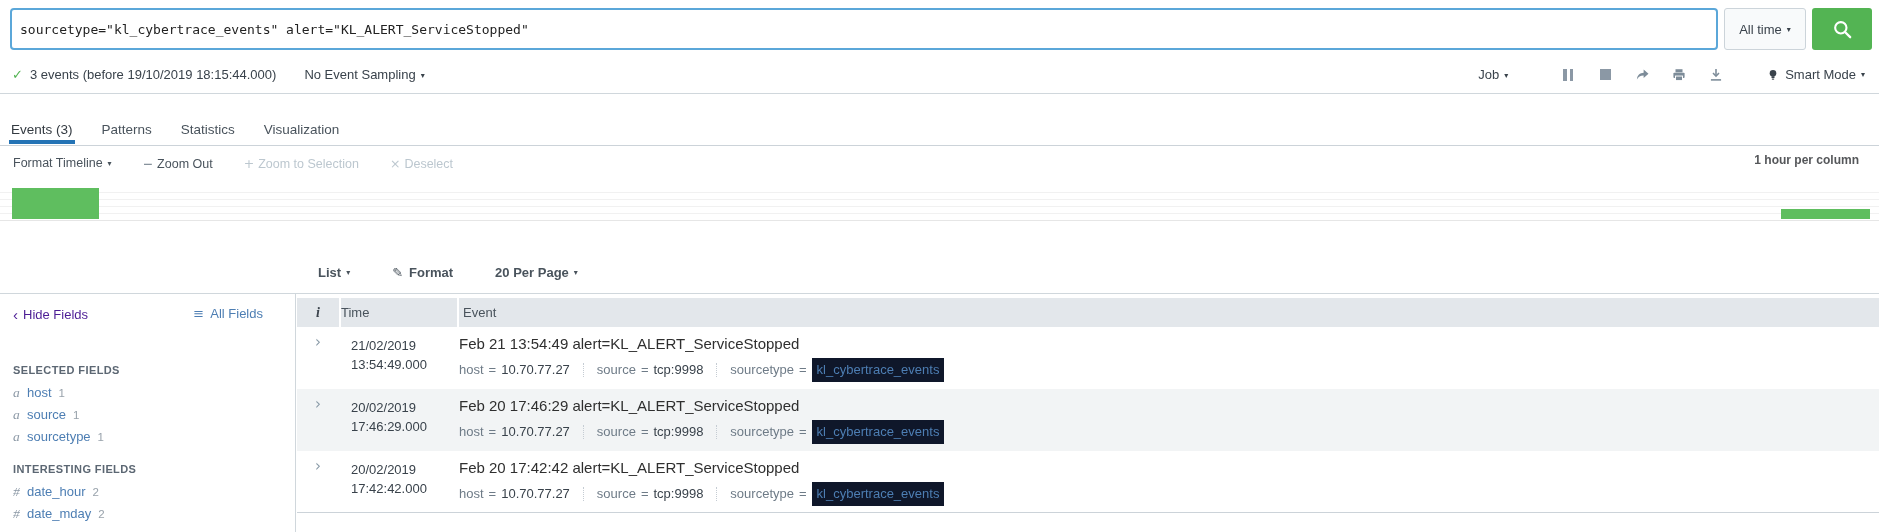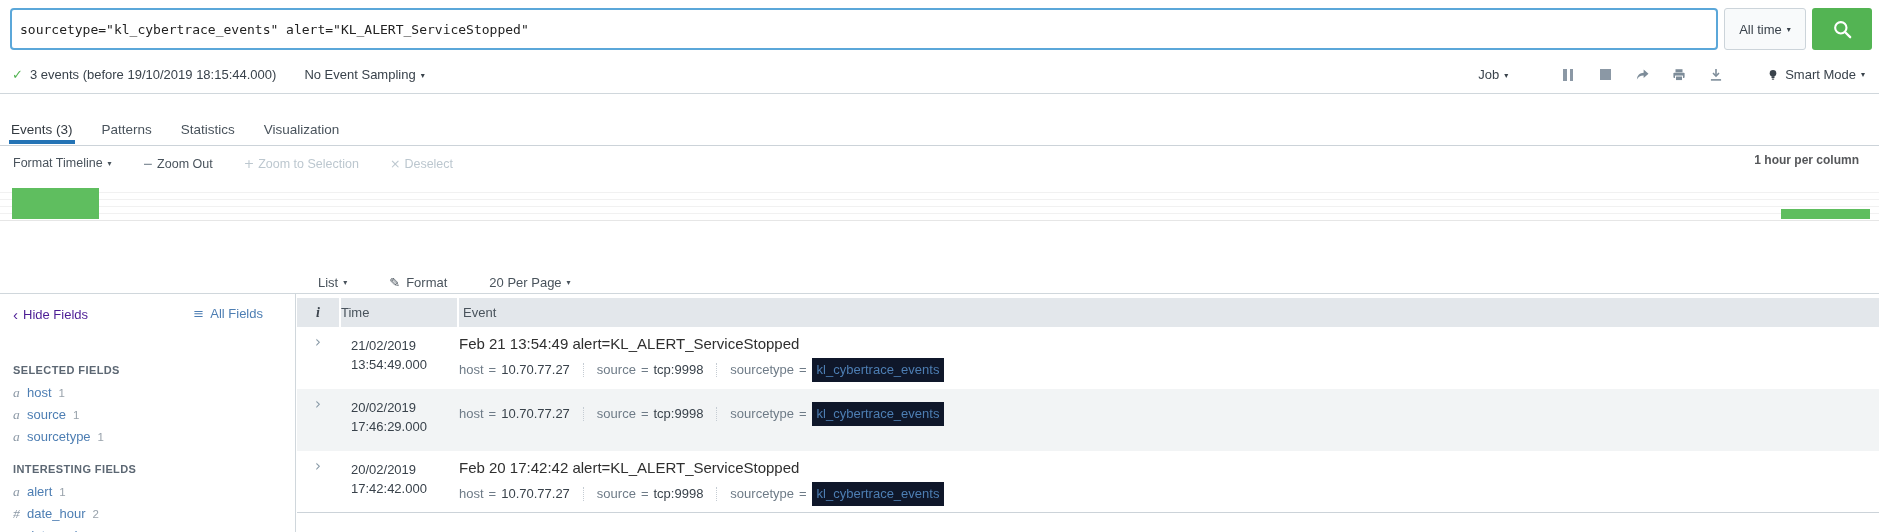--- a/index.html
+++ b/index.html
@@ -68,21 +68,21 @@
   .tl-chart{
     position:absolute;top:186px;left:0;right:0;height:34px;
     background:repeating-linear-gradient(to bottom,transparent 0 6px,#f1f1f1 6px 7px);
     border-bottom:1px solid #e6e6e6;
   }
   .tl-bar{position:absolute;bottom:1px;background:#5fbe5f;cursor:pointer;}
   .tl-bar.b0{left:12px;width:87px;height:31px;}
   .tl-bar.b1{left:1781px;width:89px;height:10px;}
 
   
-  .results-toolbar{position:absolute;top:267px;left:297px;height:30px;display:flex;align-items:center;padding-left:21px;font-size:13px;color:#49535c;}
+  .results-toolbar{position:absolute;top:257px;left:297px;height:30px;display:flex;align-items:center;padding-left:21px;font-size:13px;color:#49535c;font-weight:bold;}
   .results-toolbar .rtl{margin-right:42px;cursor:pointer;display:flex;align-items:center;}
   .pencil{font-family:"DejaVu Sans",sans-serif;font-size:13px;margin-right:6px;color:#49535c;}
 
   .hr-top{position:absolute;top:293px;left:0;right:0;height:1px;background:#d0d7dc;}
 
   
   .sidebar{position:absolute;top:294px;left:0;width:296px;bottom:0;border-right:1px solid #d0d7dc;box-sizing:border-box;overflow:hidden;font-size:13px;}
   .sb-head{position:relative;height:32px;padding-top:12px;box-sizing:content-box;}
   .sb-hide{position:absolute;left:13px;top:12px;color:#4c1d95;cursor:pointer;}
   .sb-hide .chev{font-size:15px;margin-right:5px;vertical-align:-1px;}
@@ -233,21 +233,20 @@
       <span class="sb-all"><span class="licon">≡</span><span>All Fields</span></span>
     </div>
     <div class="sb-section first">SELECTED FIELDS</div>
     <ul class="sb-list">
       <li><span class="ftype">a</span><span class="fname">host</span><span class="fcount">1</span></li>
       <li><span class="ftype">a</span><span class="fname">source</span><span class="fcount">1</span></li>
       <li><span class="ftype">a</span><span class="fname">sourcetype</span><span class="fcount">1</span></li>
     </ul>
     <div class="sb-section">INTERESTING FIELDS</div>
     <ul class="sb-list">
-      <li><span class="ftype">a</span><span class="fname">alert</span><span class="fcount">1</span></li>
       <li><span class="ftype">#</span><span class="fname">date_hour</span><span class="fcount">2</span></li>
       <li><span class="ftype">#</span><span class="fname">date_mday</span><span class="fcount">2</span></li>
     </ul>
   </div>
 
   <div class="etable">
     <div class="thead">
       <div class="cell c-i">i</div>
       <div class="cell c-time">Time</div>
       <div class="cell c-event">Event</div>
@@ -277,20 +276,21 @@
       </div>
     </div>
 
     <div class="trow shaded">
       <div class="expander">›</div>
       <div class="timecell">
         <div>20/02/2019</div>
         <div>17:46:29.000</div>
       </div>
       <div class="eventcell">
+        <div class="raw">Feb 20 17:46:29 alert=KL_ALERT_ServiceStopped</div>
         <div class="fieldline">
           <span class="flabel">host</span>
             <span class="feq">=</span>
             <span class="fval">10.70.77.27</span>
           <span class="fsep"></span>
           <span class="flabel">source</span>
             <span class="feq">=</span>
             <span class="fval">tcp:9998</span>
           <span class="fsep"></span>
           <span class="flabel">sourcetype</span>

